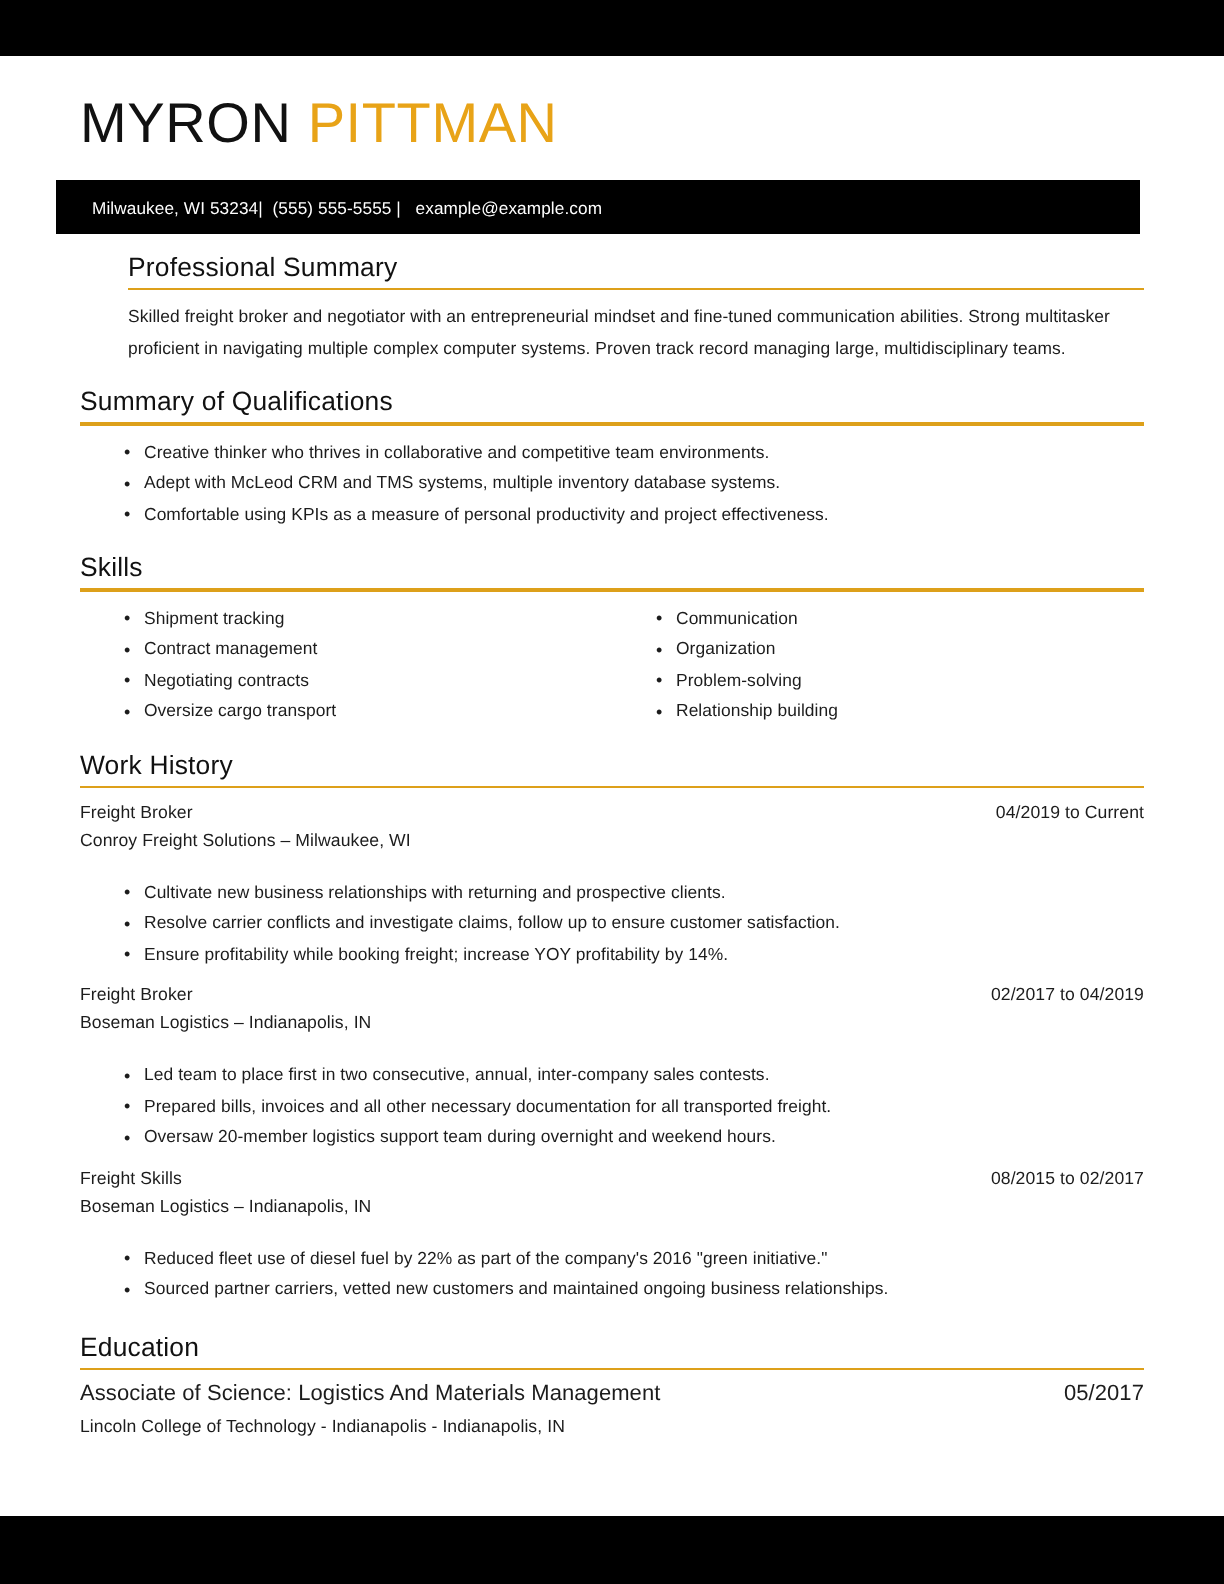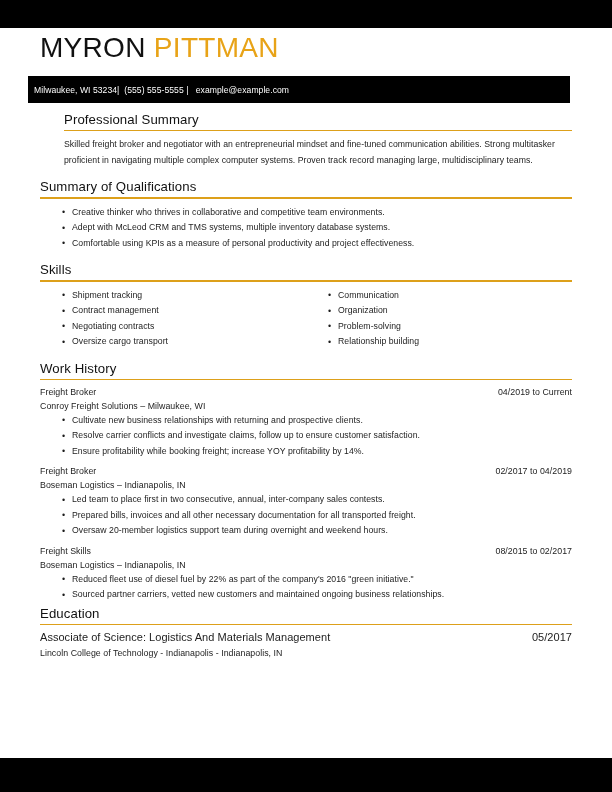--- a/index.html
+++ b/index.html
@@ -32,21 +32,21 @@
     position: absolute;
     left: 0;
     top: 758px;
     width: 612px;
     height: 34px;
     background: #000000;
   }
   .content {
     position: absolute;
     left: 0;
-    top: 24px;
+    top: 38px;
     width: 612px;
   }
   .name-row {
     padding: 10px 0 0 40px;
     line-height: 1;
   }
   .name-first, .name-last {
     font-size: 28px;
     font-weight: 400;
     letter-spacing: 0.3px;
@@ -56,21 +56,21 @@
 
   .contact-bar {
     margin: 14px 0 0 28px;
     width: 542px;
     height: 27px;
     background: #000000;
     color: #ffffff;
     font-size: 8.6px;
     display: flex;
     align-items: center;
-    padding-left: 6px;
+    padding-left: 18px;
     box-sizing: border-box;
     letter-spacing: 0.05px;
     text-align: center;
   }
   .contact-bar span { white-space: pre; }
 
   .body-area {
     padding: 0 40px 0 40px;
     margin-top: 9px;
   }
@@ -134,42 +134,42 @@
     letter-spacing: 0.04px;
   }
   .job-title { font-weight: 400; }
   .job-dates { font-weight: 400; white-space: nowrap; }
   .job-company {
     font-size: 8.8px;
     color: #1c1c1c;
     margin-top: 4px;
     letter-spacing: 0.04px;
   }
-  .job ul.bullets { margin-top: 2px; }
+  .job ul.bullets { margin-top: 14px; }
 
   .edu-row {
     display: flex;
     justify-content: space-between;
     align-items: baseline;
     font-size: 11px;
     color: #1c1c1c;
     margin-top: 3px;
     letter-spacing: 0.04px;
   }
   .edu-school {
     font-size: 8.8px;
     color: #1c1c1c;
     margin-top: 5px;
     letter-spacing: 0.04px;
   }
   .sp-summary { margin-top: 0px; margin-left: 24px; }
   .sp-qual { margin-top: 11px; }
   .sp-skills { margin-top: 11px; }
   .sp-work { margin-top: 11px; }
-  .sp-edu { margin-top: 3px; }
+  .sp-edu { margin-top: 13px; }
 </style>
 </head>
 <body>
 
 <div class="page">
 
   <div class="bar-top"></div>
 
   <div class="content">
 

